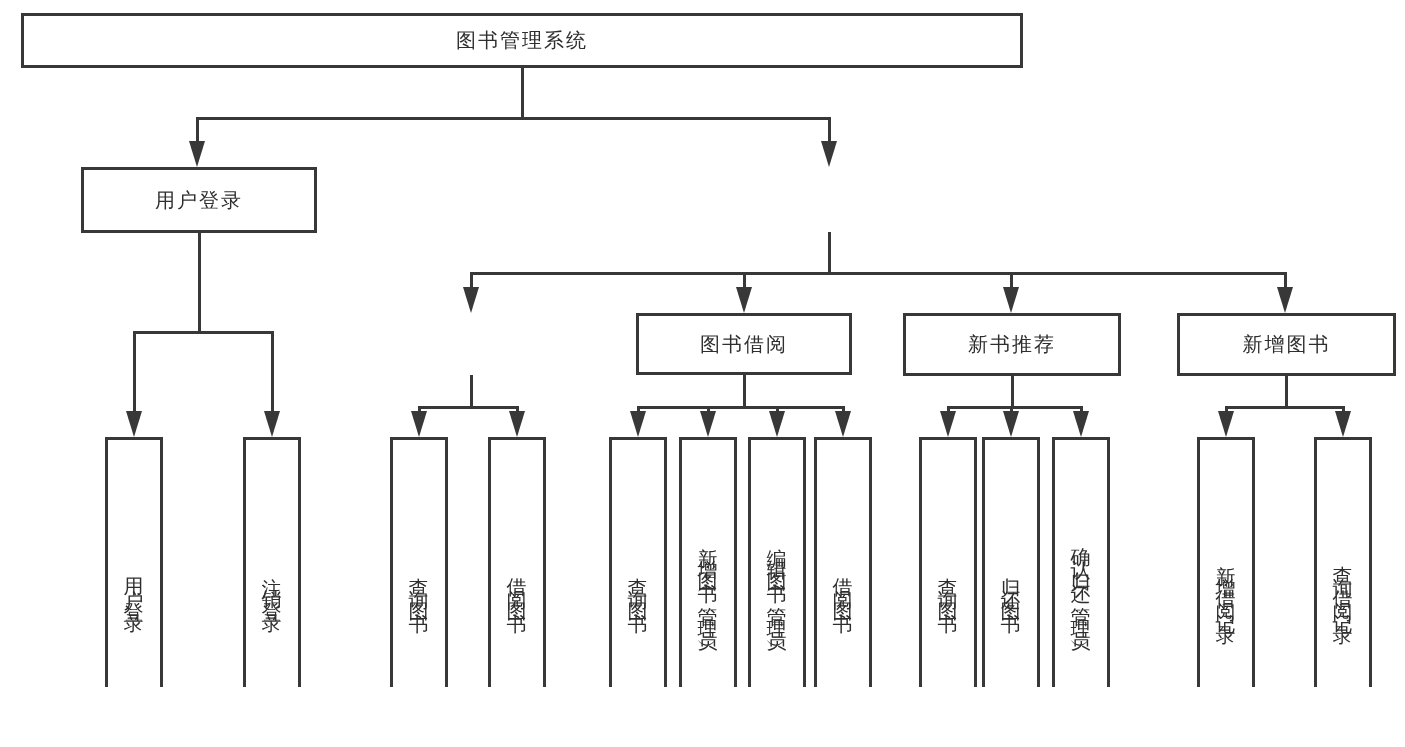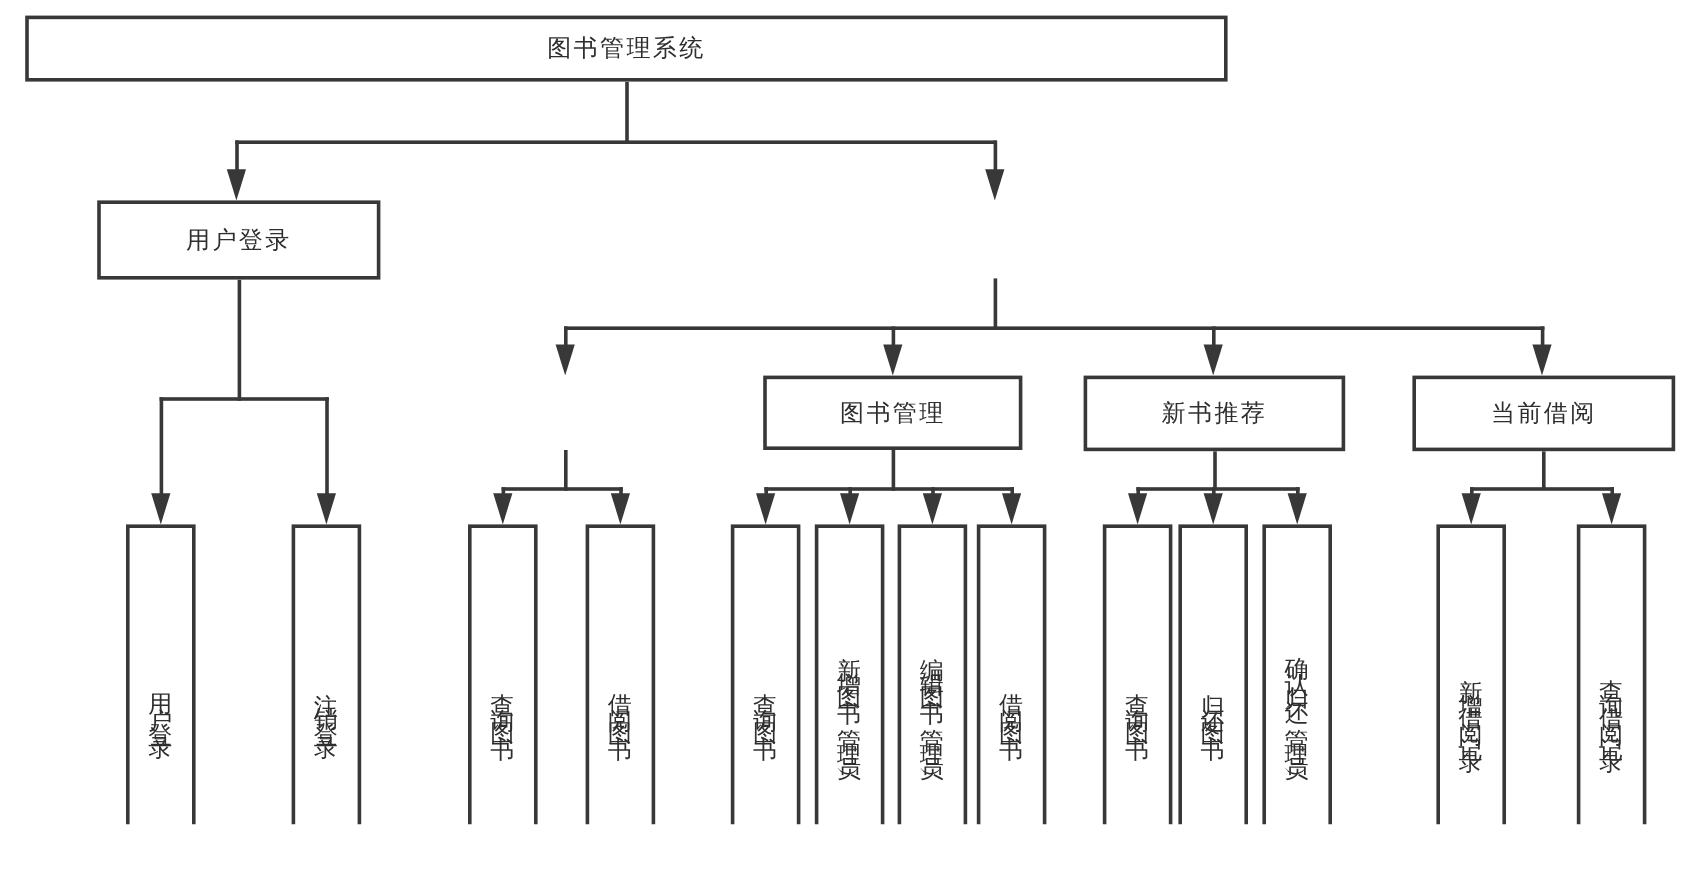--- a/index.html
+++ b/index.html
@@ -41,29 +41,29 @@
     <span>图书管理系统</span>
   </div>
 
   <div class="node" style="left:81px;top:167px;width:236px;height:66px">
     <span>用户登录</span>
   </div>
 
 
 
   <div class="node" style="left:636px;top:313px;width:216px;height:62px">
-    <span>图书管理</span>
+    <span>图书借阅</span>
   </div>
 
   <div class="node" style="left:903px;top:313px;width:218px;height:63px">
     <span>新书推荐</span>
   </div>
 
   <div class="node" style="left:1177px;top:313px;width:219px;height:63px">
-    <span>当前借阅</span>
+    <span>新增图书</span>
   </div>
 
   <div class="node leaf" style="left:105px">
     <span class="vtext">用户登录</span>
   </div>
   <div class="node leaf" style="left:243px">
     <span class="vtext">注销登录</span>
   </div>
 
   <div class="node leaf" style="left:390px">

